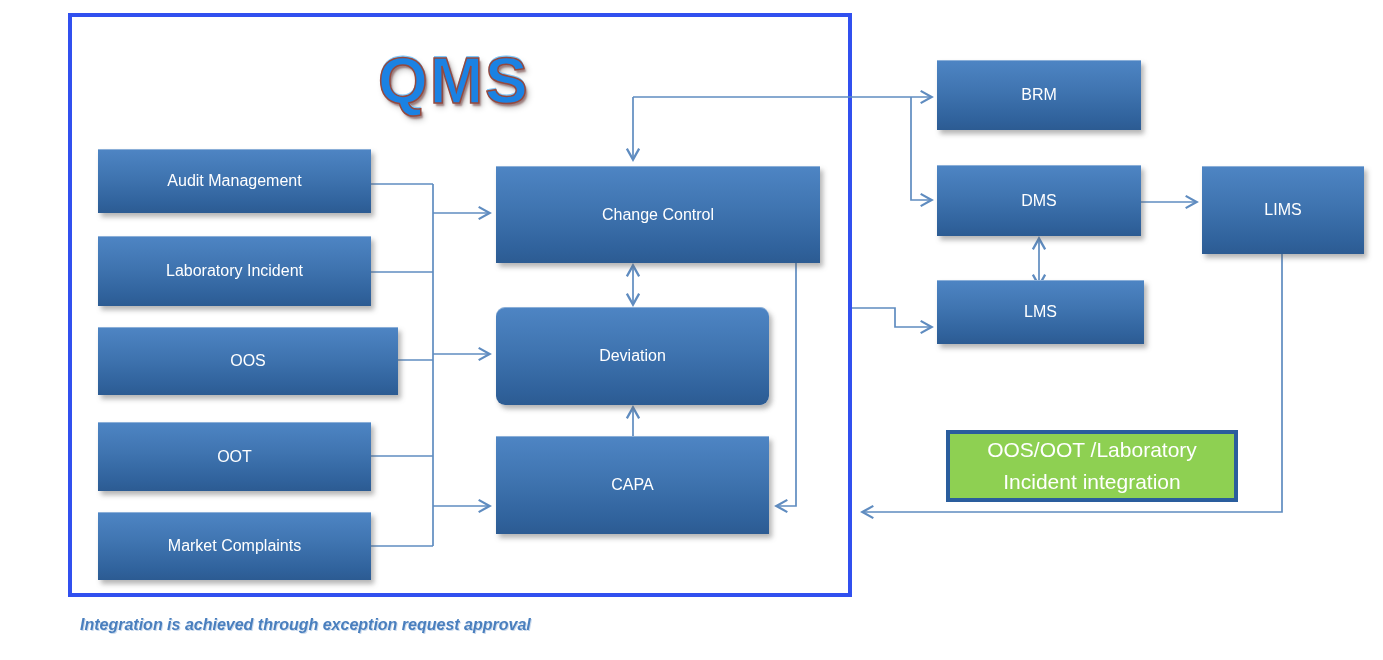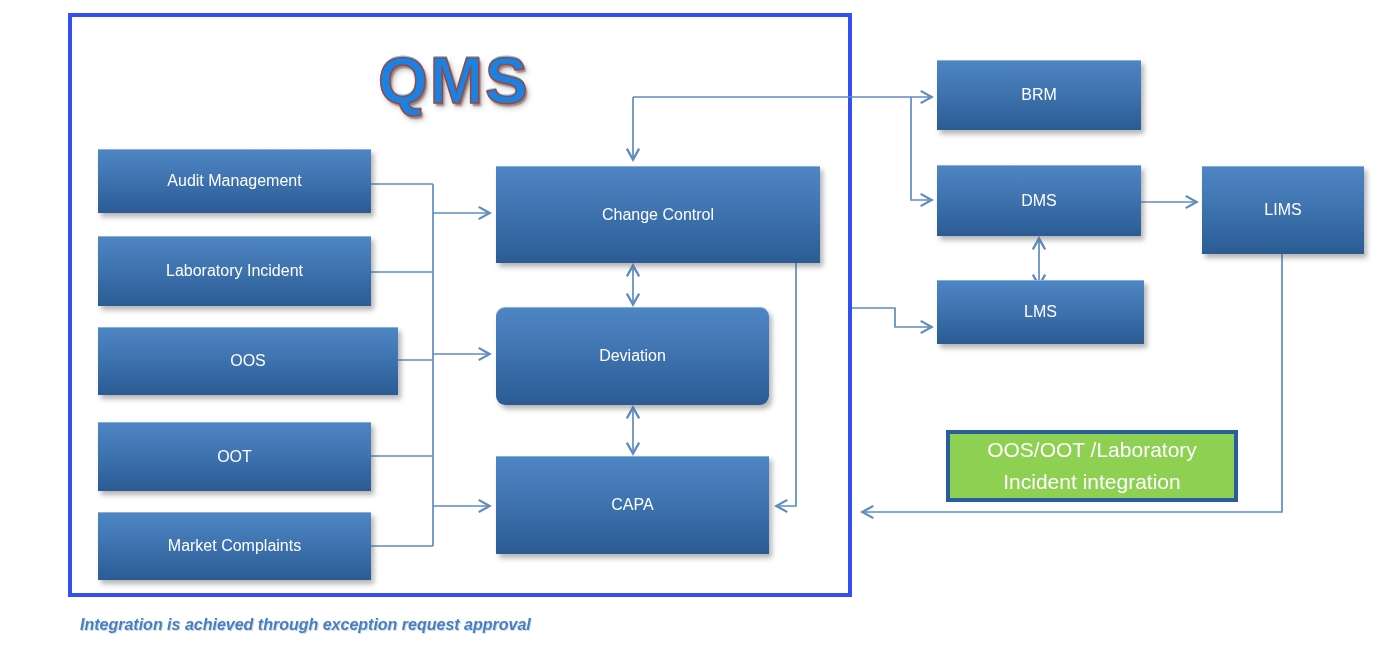--- a/index.html
+++ b/index.html
@@ -25,21 +25,21 @@
     color:#ffffff;font-size:16px;text-align:center;}
 
   .b-audit {left:52px; top:149px;width:273px;height:64px;}
   .b-lab   {left:52px; top:236px;width:273px;height:70px;}
   .b-oos   {left:52px; top:327px;width:300px;height:68px;}
   .b-oot   {left:52px; top:422px;width:273px;height:69px;}
   .b-market{left:52px; top:512px;width:273px;height:68px;}
 
   .b-cc    {left:450px;top:166px;width:324px;height:97px;}
   .b-dev   {left:450px;top:307px;width:273px;height:98px;border-radius:9px;}
-  .b-capa  {left:450px;top:456px;width:273px;height:98px;}
+  .b-capa  {left:450px;top:436px;width:273px;height:98px;}
 
   .b-brm   {left:891px;top:60px; width:204px;height:70px;}
   .b-dms   {left:891px;top:165px;width:204px;height:71px;}
   .b-lms   {left:891px;top:280px;width:207px;height:64px;}
   .b-lims  {left:1156px;top:166px;width:162px;height:88px;}
 
   
   .note{position:absolute;left:900px;top:430px;width:292px;height:72px;z-index:3;
     box-sizing:border-box;border:4px solid #2a5d9d;background:#8ed052;
     display:flex;align-items:flex-start;justify-content:center;padding:0 16px;

